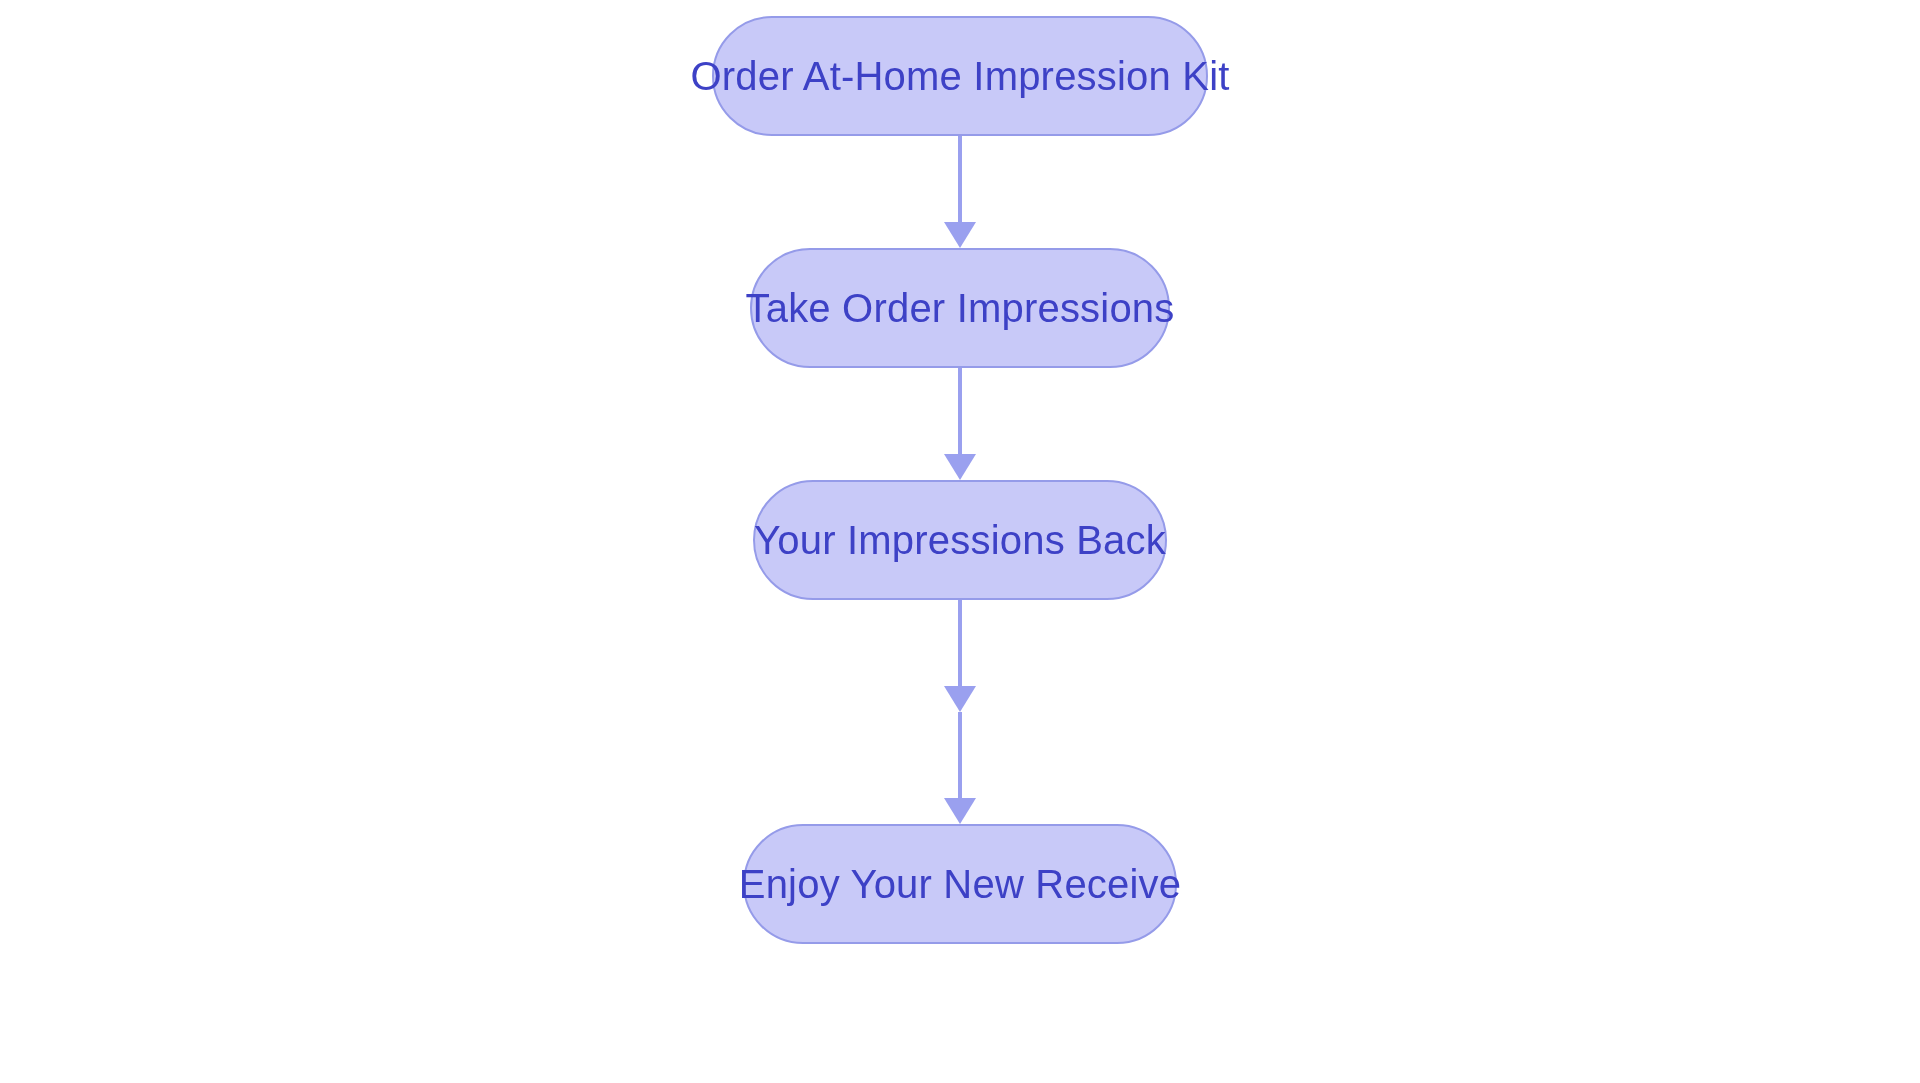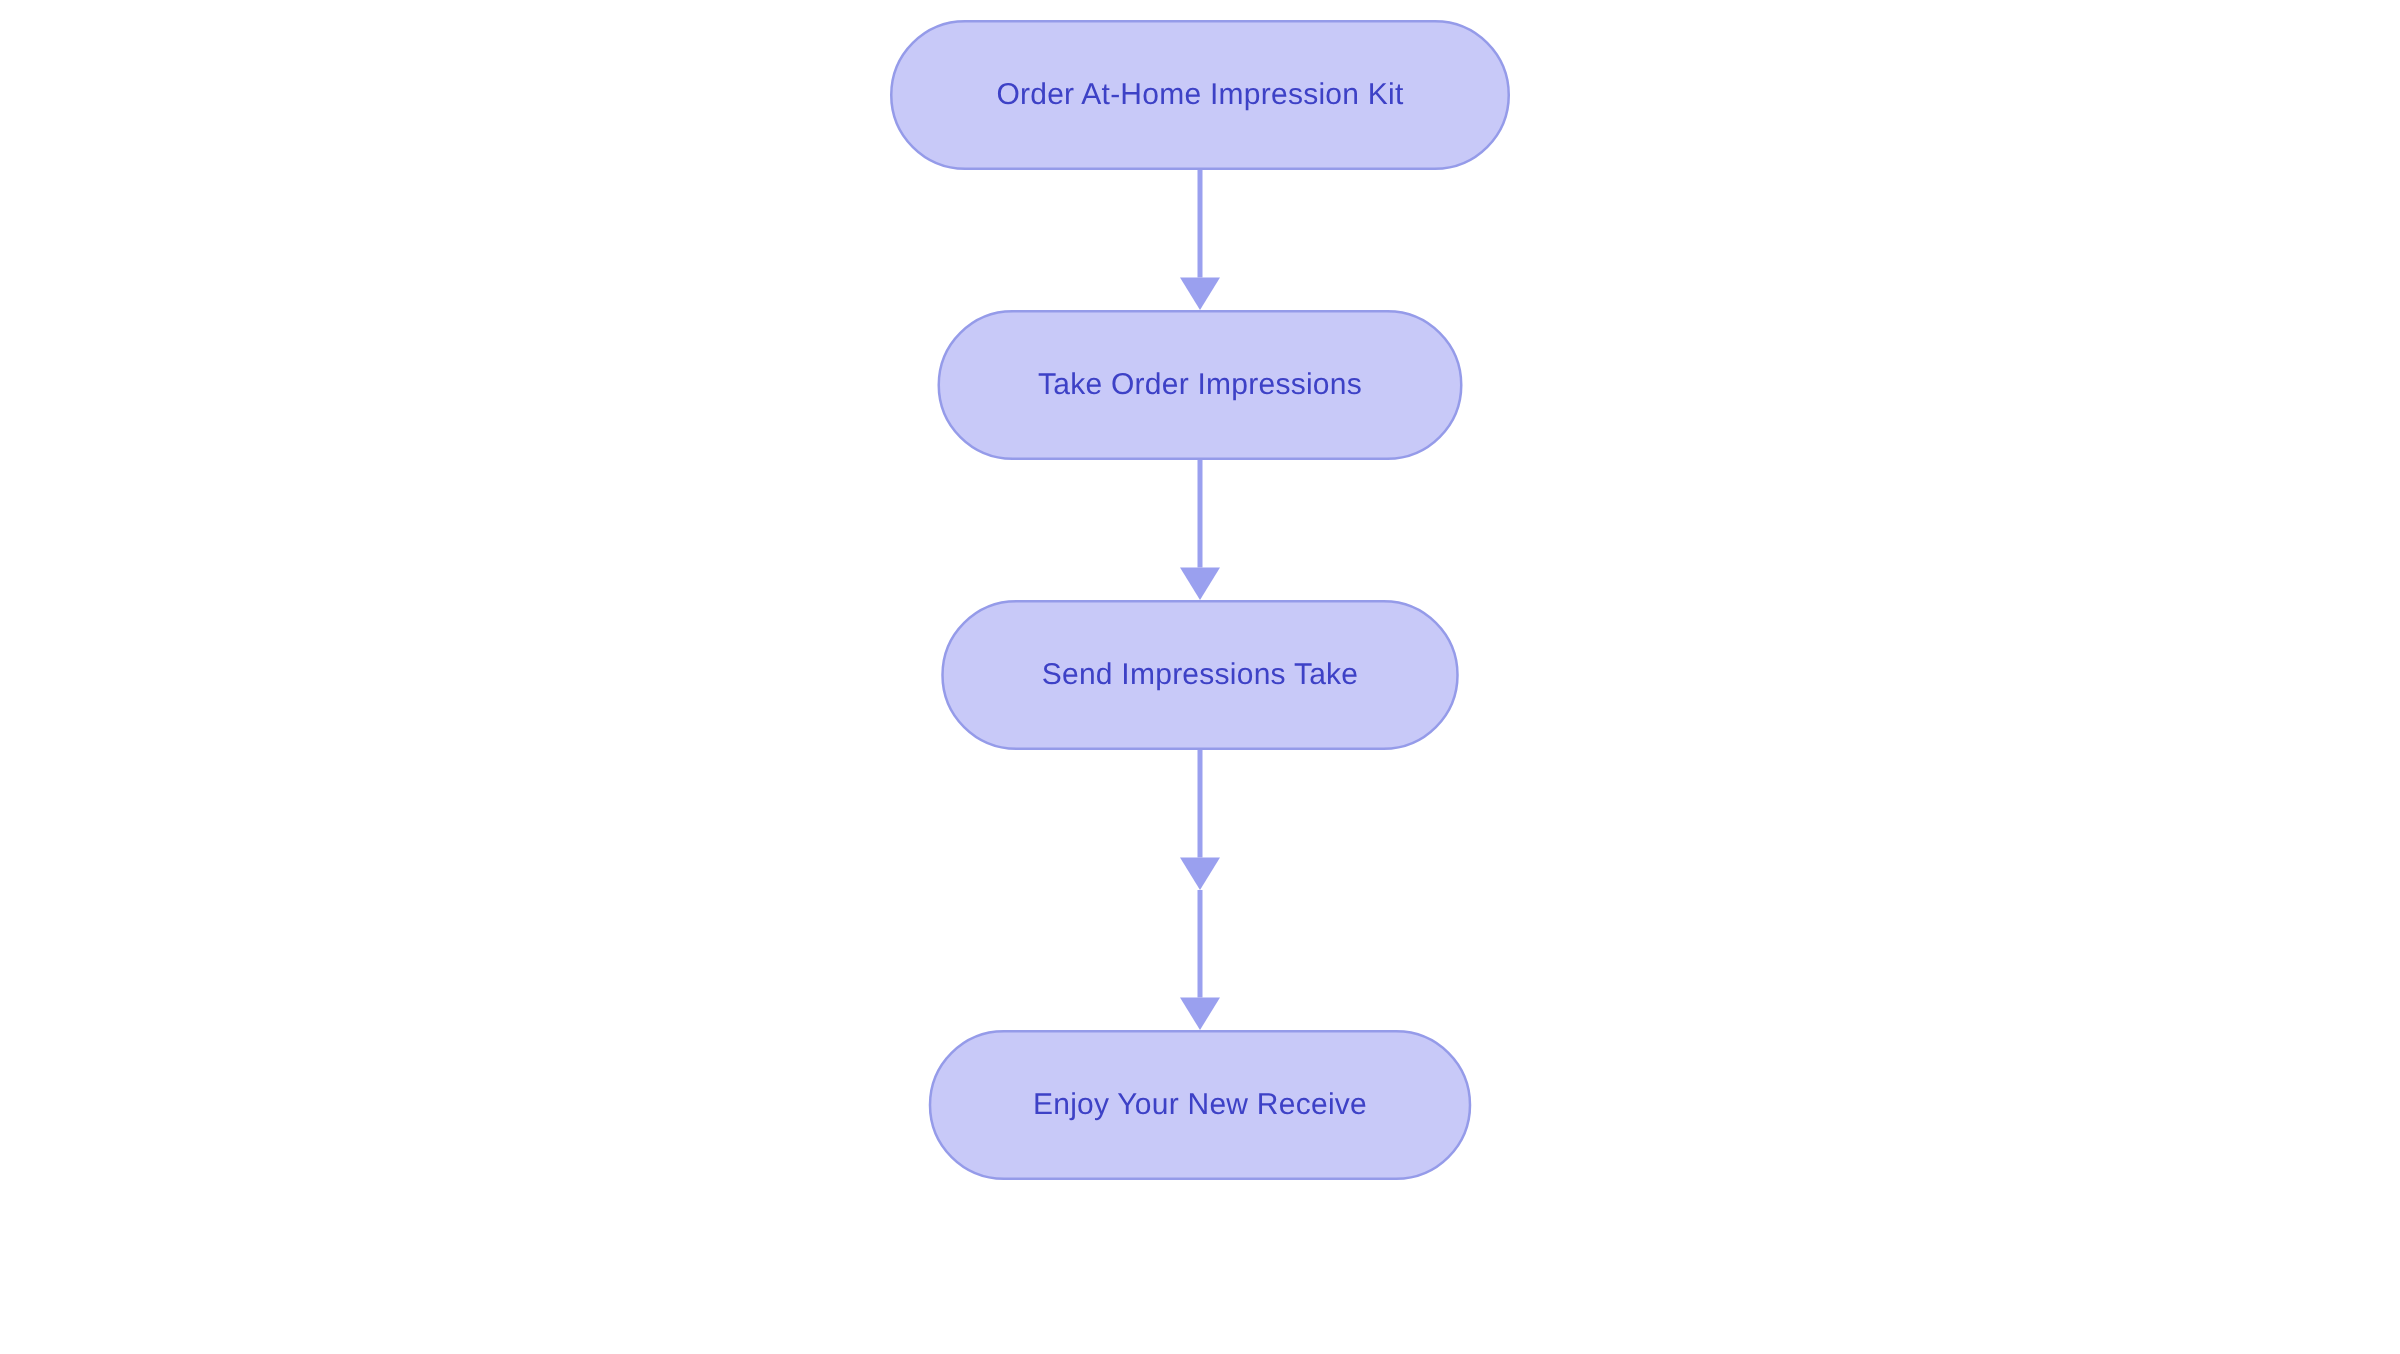--- a/index.html
+++ b/index.html
@@ -32,21 +32,21 @@
     height:120px;
     border-radius:60px;
     background:var(--node-fill);
     border:2px solid var(--node-border);
     box-sizing:border-box;
     display:flex;
     align-items:center;
     justify-content:center;
   }
   .node-label{
-    font-size:24px;
+    font-size:40px;
     font-weight:400;
     color:var(--node-text);
     letter-spacing:0.2px;
     white-space:nowrap;
   }
   .w1{width:496px}
   .w2{width:420px}
   .w3{width:414px}
   .w4{width:510px}
   .w5{width:434px}
@@ -87,21 +87,21 @@
   <div class="node w2">
     <span class="node-label">Take Order Impressions</span>
   </div>
 
   <div class="arrow">
     <div class="arrow-line"></div>
     <div class="arrow-head"></div>
   </div>
 
   <div class="node w3">
-    <span class="node-label">Send Impressions Take</span>
+    <span class="node-label">Your Impressions Back</span>
   </div>
 
   <div class="arrow">
     <div class="arrow-line"></div>
     <div class="arrow-head"></div>
   </div>
 
 
   <div class="arrow">
     <div class="arrow-line"></div>

